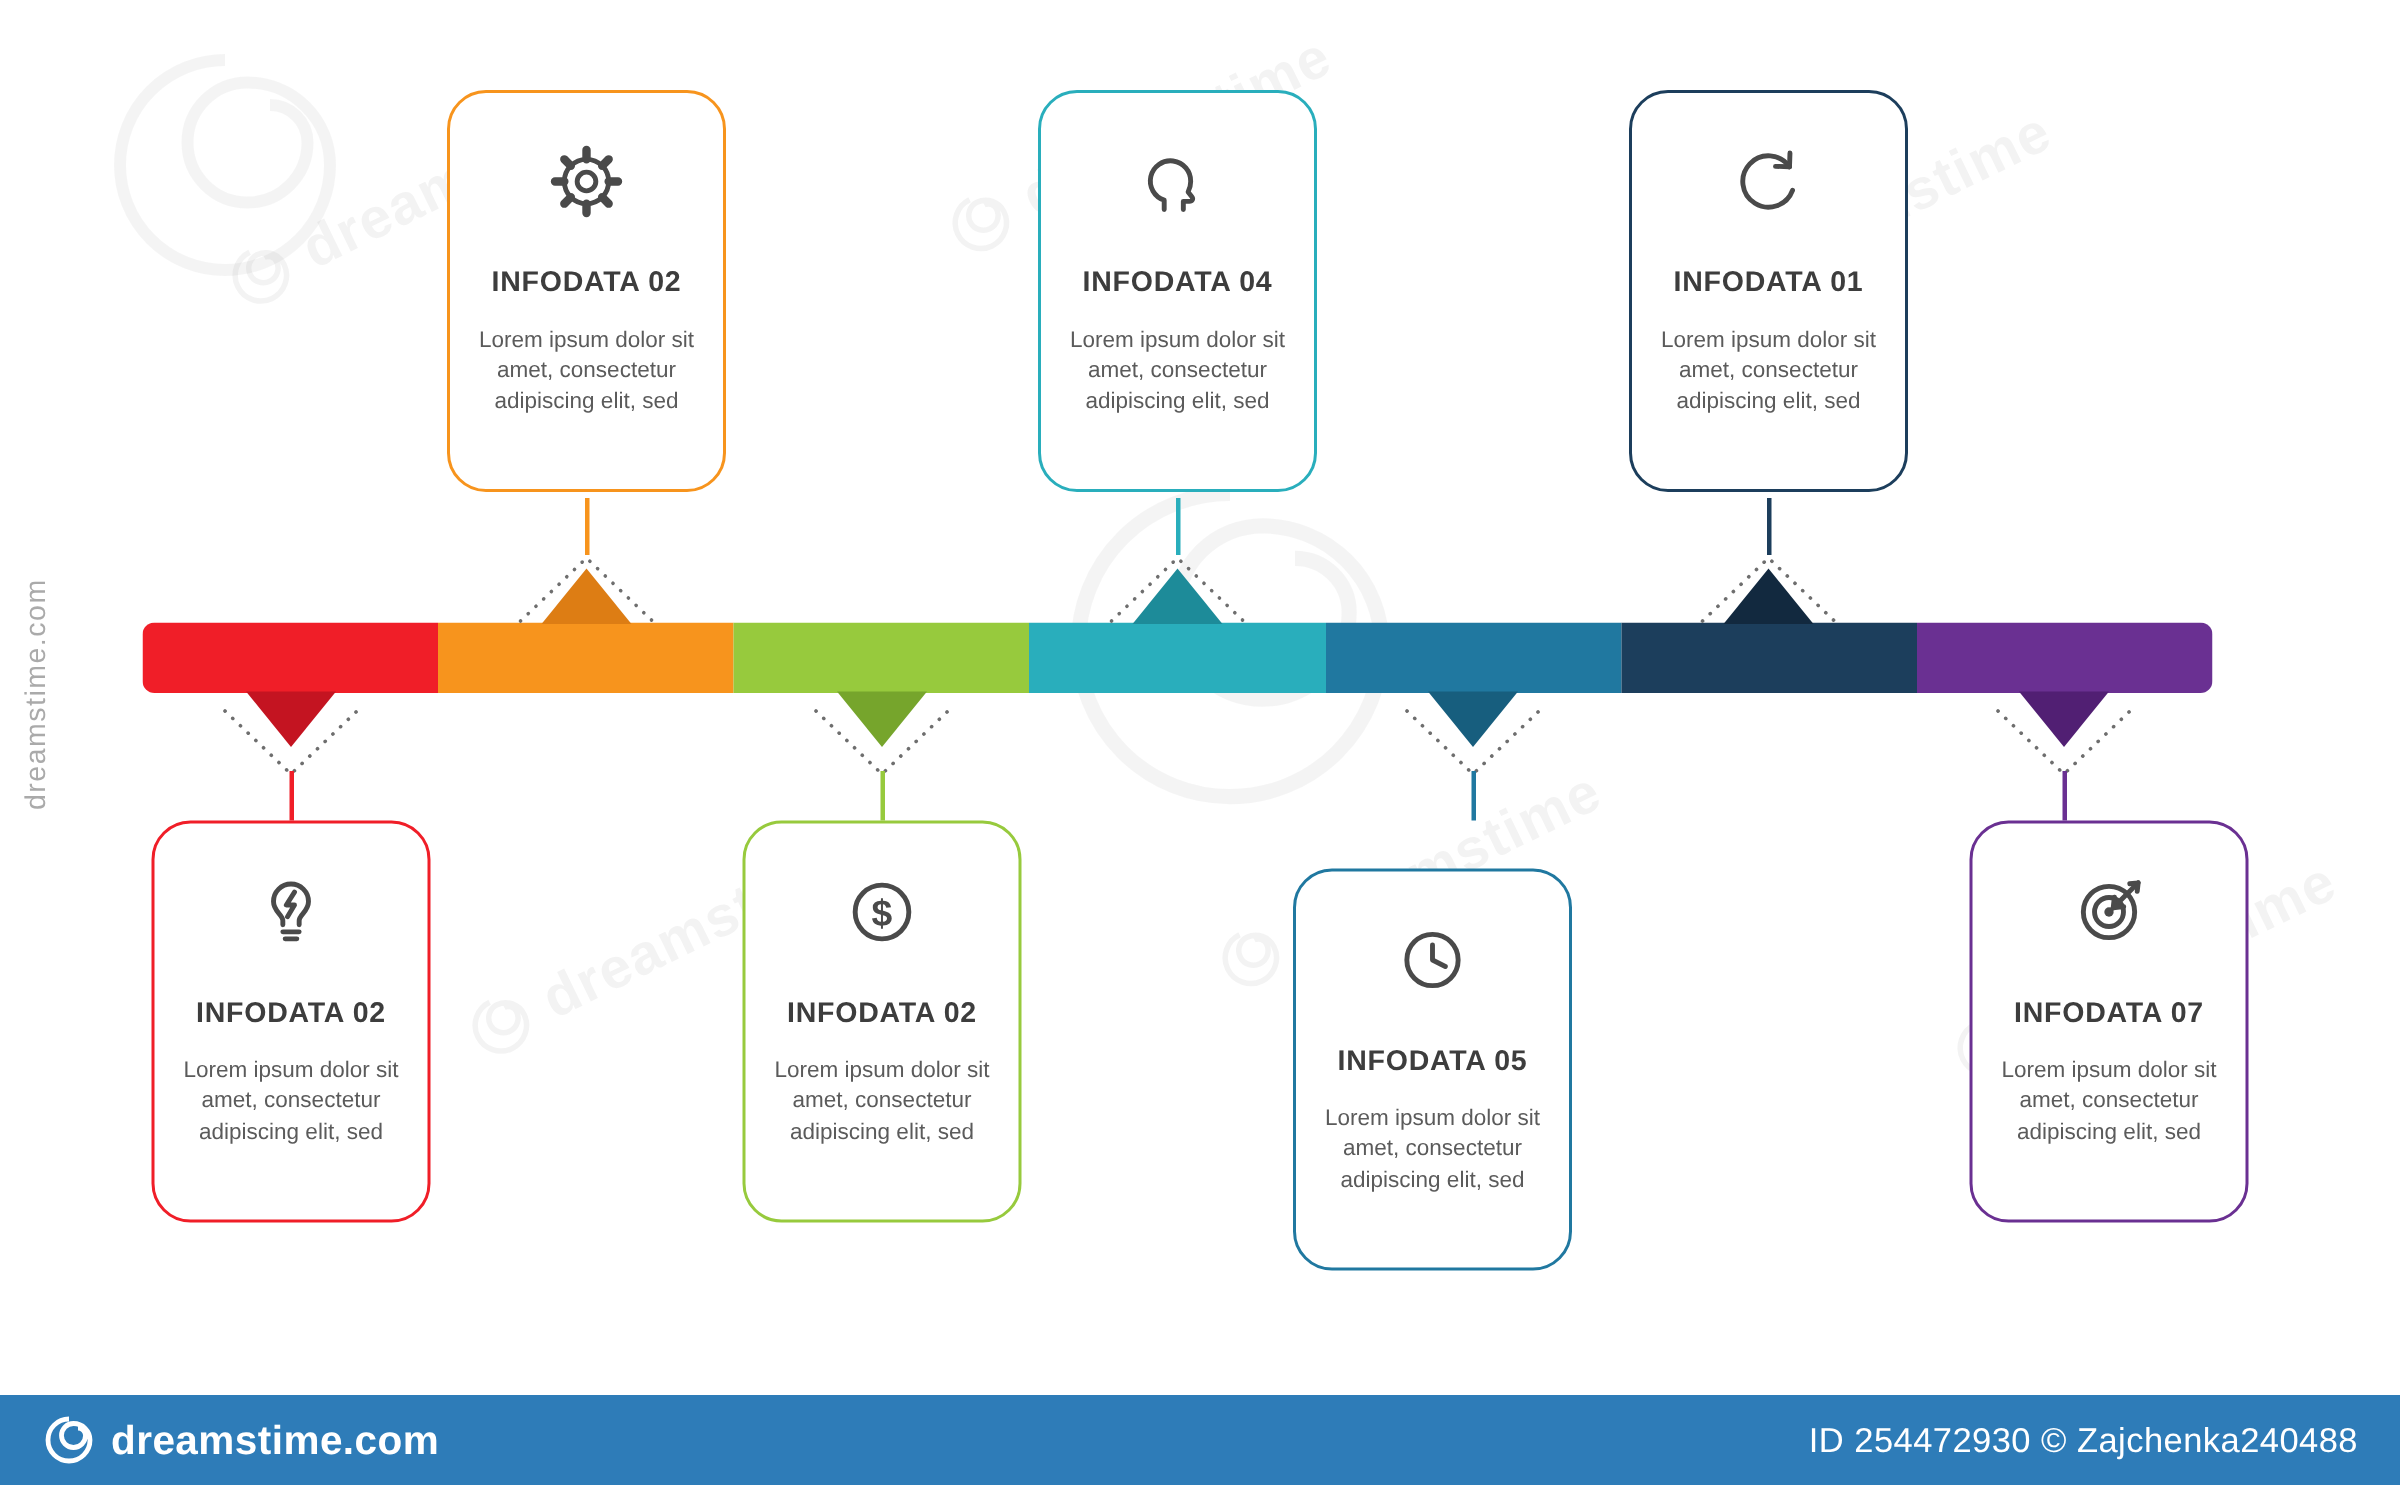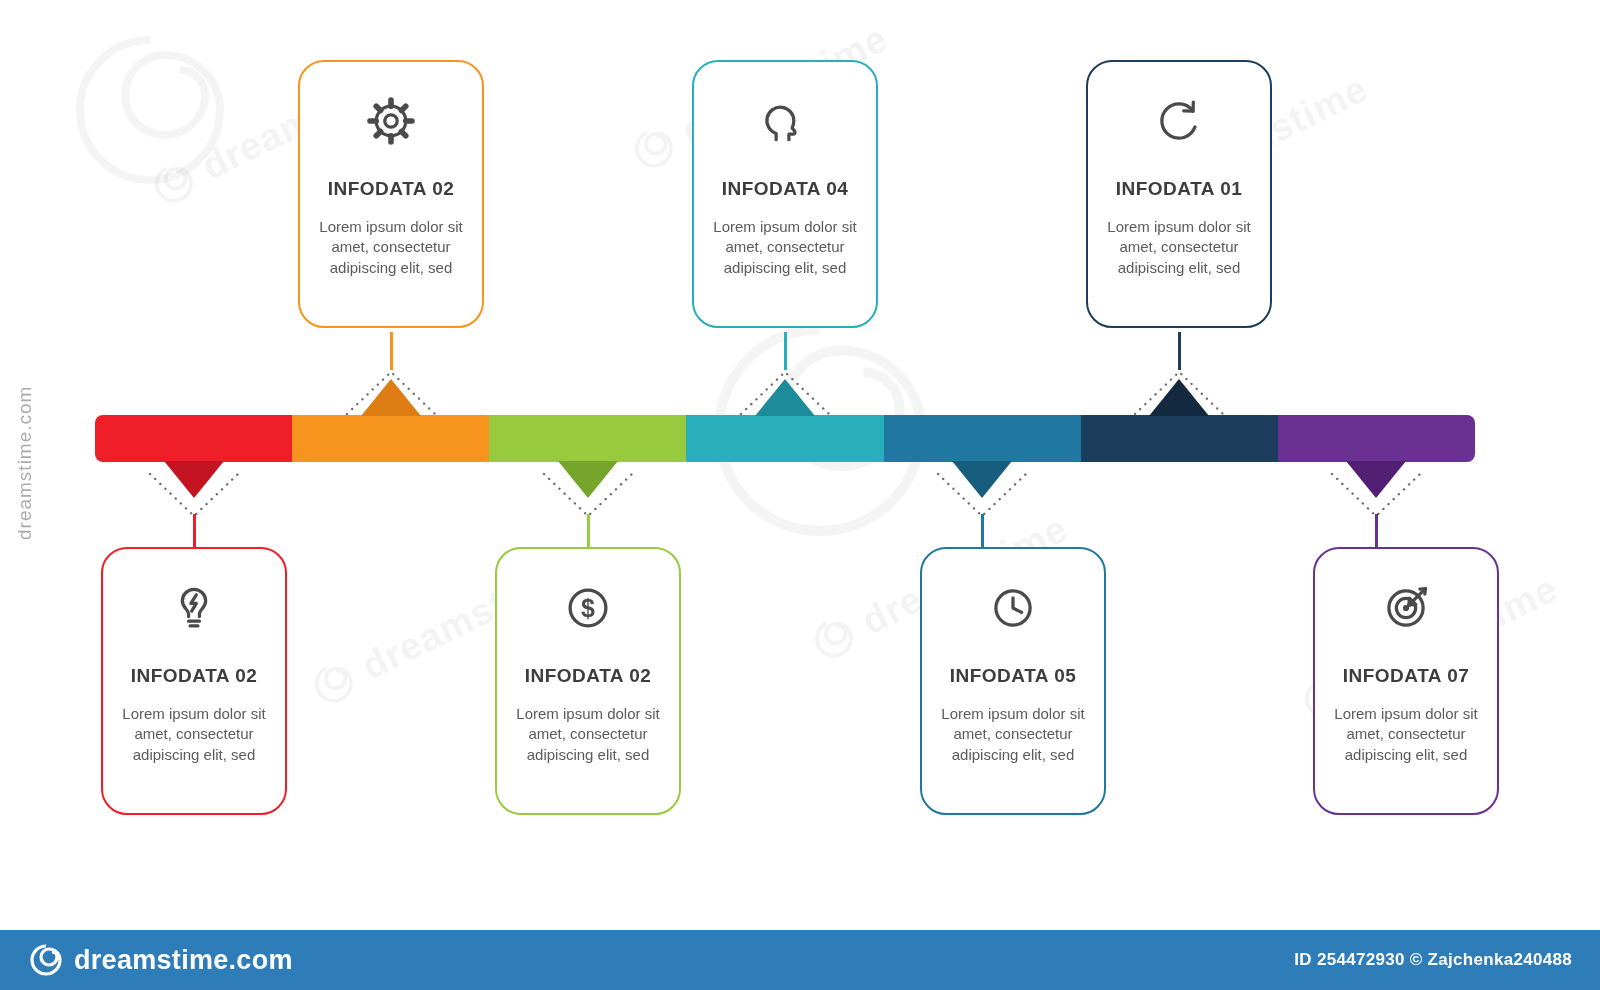--- a/index.html
+++ b/index.html
@@ -55,40 +55,40 @@
   
   .card{
     position:absolute;width:186px;height:268px;box-sizing:border-box;
     background:#fff;border:2.5px solid var(--c);border-radius:26px;
     display:flex;flex-direction:column;align-items:center;
     padding:26px 10px 0 10px;
   }
   .card.above{top:60px;}
   .card.below{top:547px;}
   .pos1{left:101px;} .pos2{left:298px;} .pos3{left:495px;} .pos4{left:692px;}
-  .pos5{left:920px;} .pos6{left:1086px;} .pos7{left:1283px;margin-left:30px;}
+  .pos5{left:862px;margin-top:32px;} .pos6{left:1086px;} .pos7{left:1283px;margin-left:30px;}
 
   .card-icon{height:66px;display:flex;align-items:center;justify-content:center;}
   .card-icon svg{stroke:#4a4a4a;fill:none;stroke-width:2.1;stroke-linecap:round;stroke-linejoin:round;}
   .card-title{
     margin-top:24px;font-size:19px;font-weight:bold;color:#3d3d3d;letter-spacing:0.5px;
   }
   .card-body{
     margin-top:17px;font-size:15px;line-height:1.35;color:#5b5b5b;
     text-align:center;width:164px;
   }
 
   
   .footer{
     position:absolute;left:0;bottom:0;width:1600px;height:60px;
     background:#2e7cb8;display:flex;align-items:center;justify-content:space-between;
     box-sizing:border-box;padding:0 28px;color:#fff;
   }
   .footer .brand{display:flex;align-items:center;gap:10px;font-size:27px;font-weight:bold;letter-spacing:0.3px;}
-  .footer .credit{font-size:17px;font-weight:700;letter-spacing:0.3px;}
+  .footer .credit{font-size:23px;font-weight:400;letter-spacing:0.3px;}
 </style>
 </head>
 <body>
 
 <div class="stage">
 
   <div class="wm-tile" style="left:140px;top:110px;">
     <svg width="44" height="44" viewBox="0 0 36 36">
         <path d="M18 4a14 14 0 1 0 14 14 11 11 0 0 0-11-11 8 8 0 1 0 8 8 5 5 0 0 0-5-5" fill="none" stroke="#333" stroke-width="3"></path>
       </svg>

